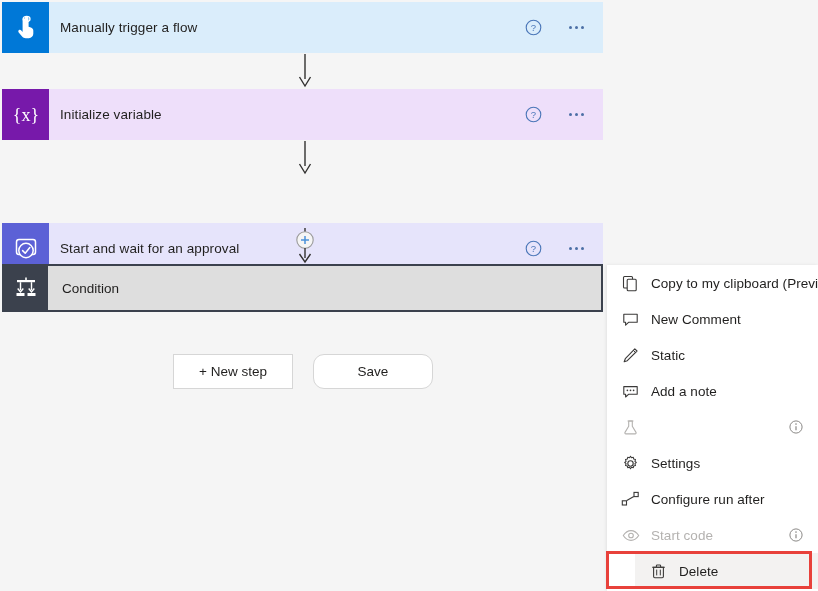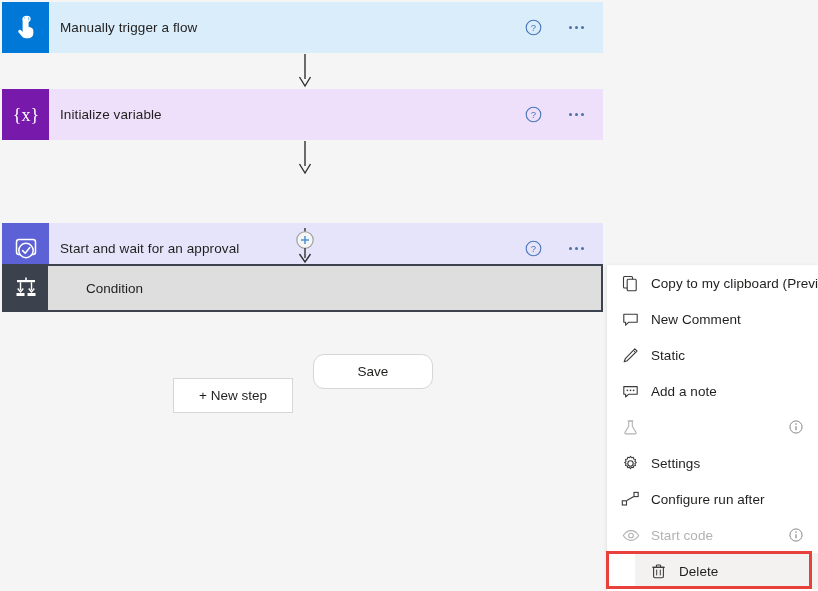--- a/index.html
+++ b/index.html
@@ -104,21 +104,21 @@
     background: #3b414d;
     display: flex; align-items: center; justify-content: center;
   }
   #card-condition .card-body {
     flex: 1; display: flex; align-items: center;
     padding-left: 14px; padding-right: 10px;
     background: #dedede;
     box-sizing: border-box;
   }
   #card-condition .card-title {
-    font-size: 13.5px; color: #201f1e; flex: 1; margin-left: 24px;
+    font-size: 13.5px; color: #201f1e; flex: 1;
   }
 
   
   .connector {
     position: absolute;
     left: 295px;
     width: 20px;
   }
 
   
@@ -127,21 +127,21 @@
     height: 35px;
     background: #ffffff;
     border: 1px solid #d6d6d6;
     font-family: "Liberation Sans", sans-serif;
     font-size: 13.5px;
     color: #201f1e;
     cursor: pointer;
     box-sizing: border-box;
     padding: 0;
   }
-  #btn-new-step { left: 173px; top: 354px; width: 120px; margin-top: 24px; }
+  #btn-new-step { left: 173px; top: 354px; width: 120px; }
   #btn-save     { left: 313px; top: 354px; width: 120px; border-radius: 11px; }
 
   
   #context-menu {
     position: absolute;
     left: 607px;
     top: 265px;
     width: 211px;
     height: 326px;
     background: #ffffff;

